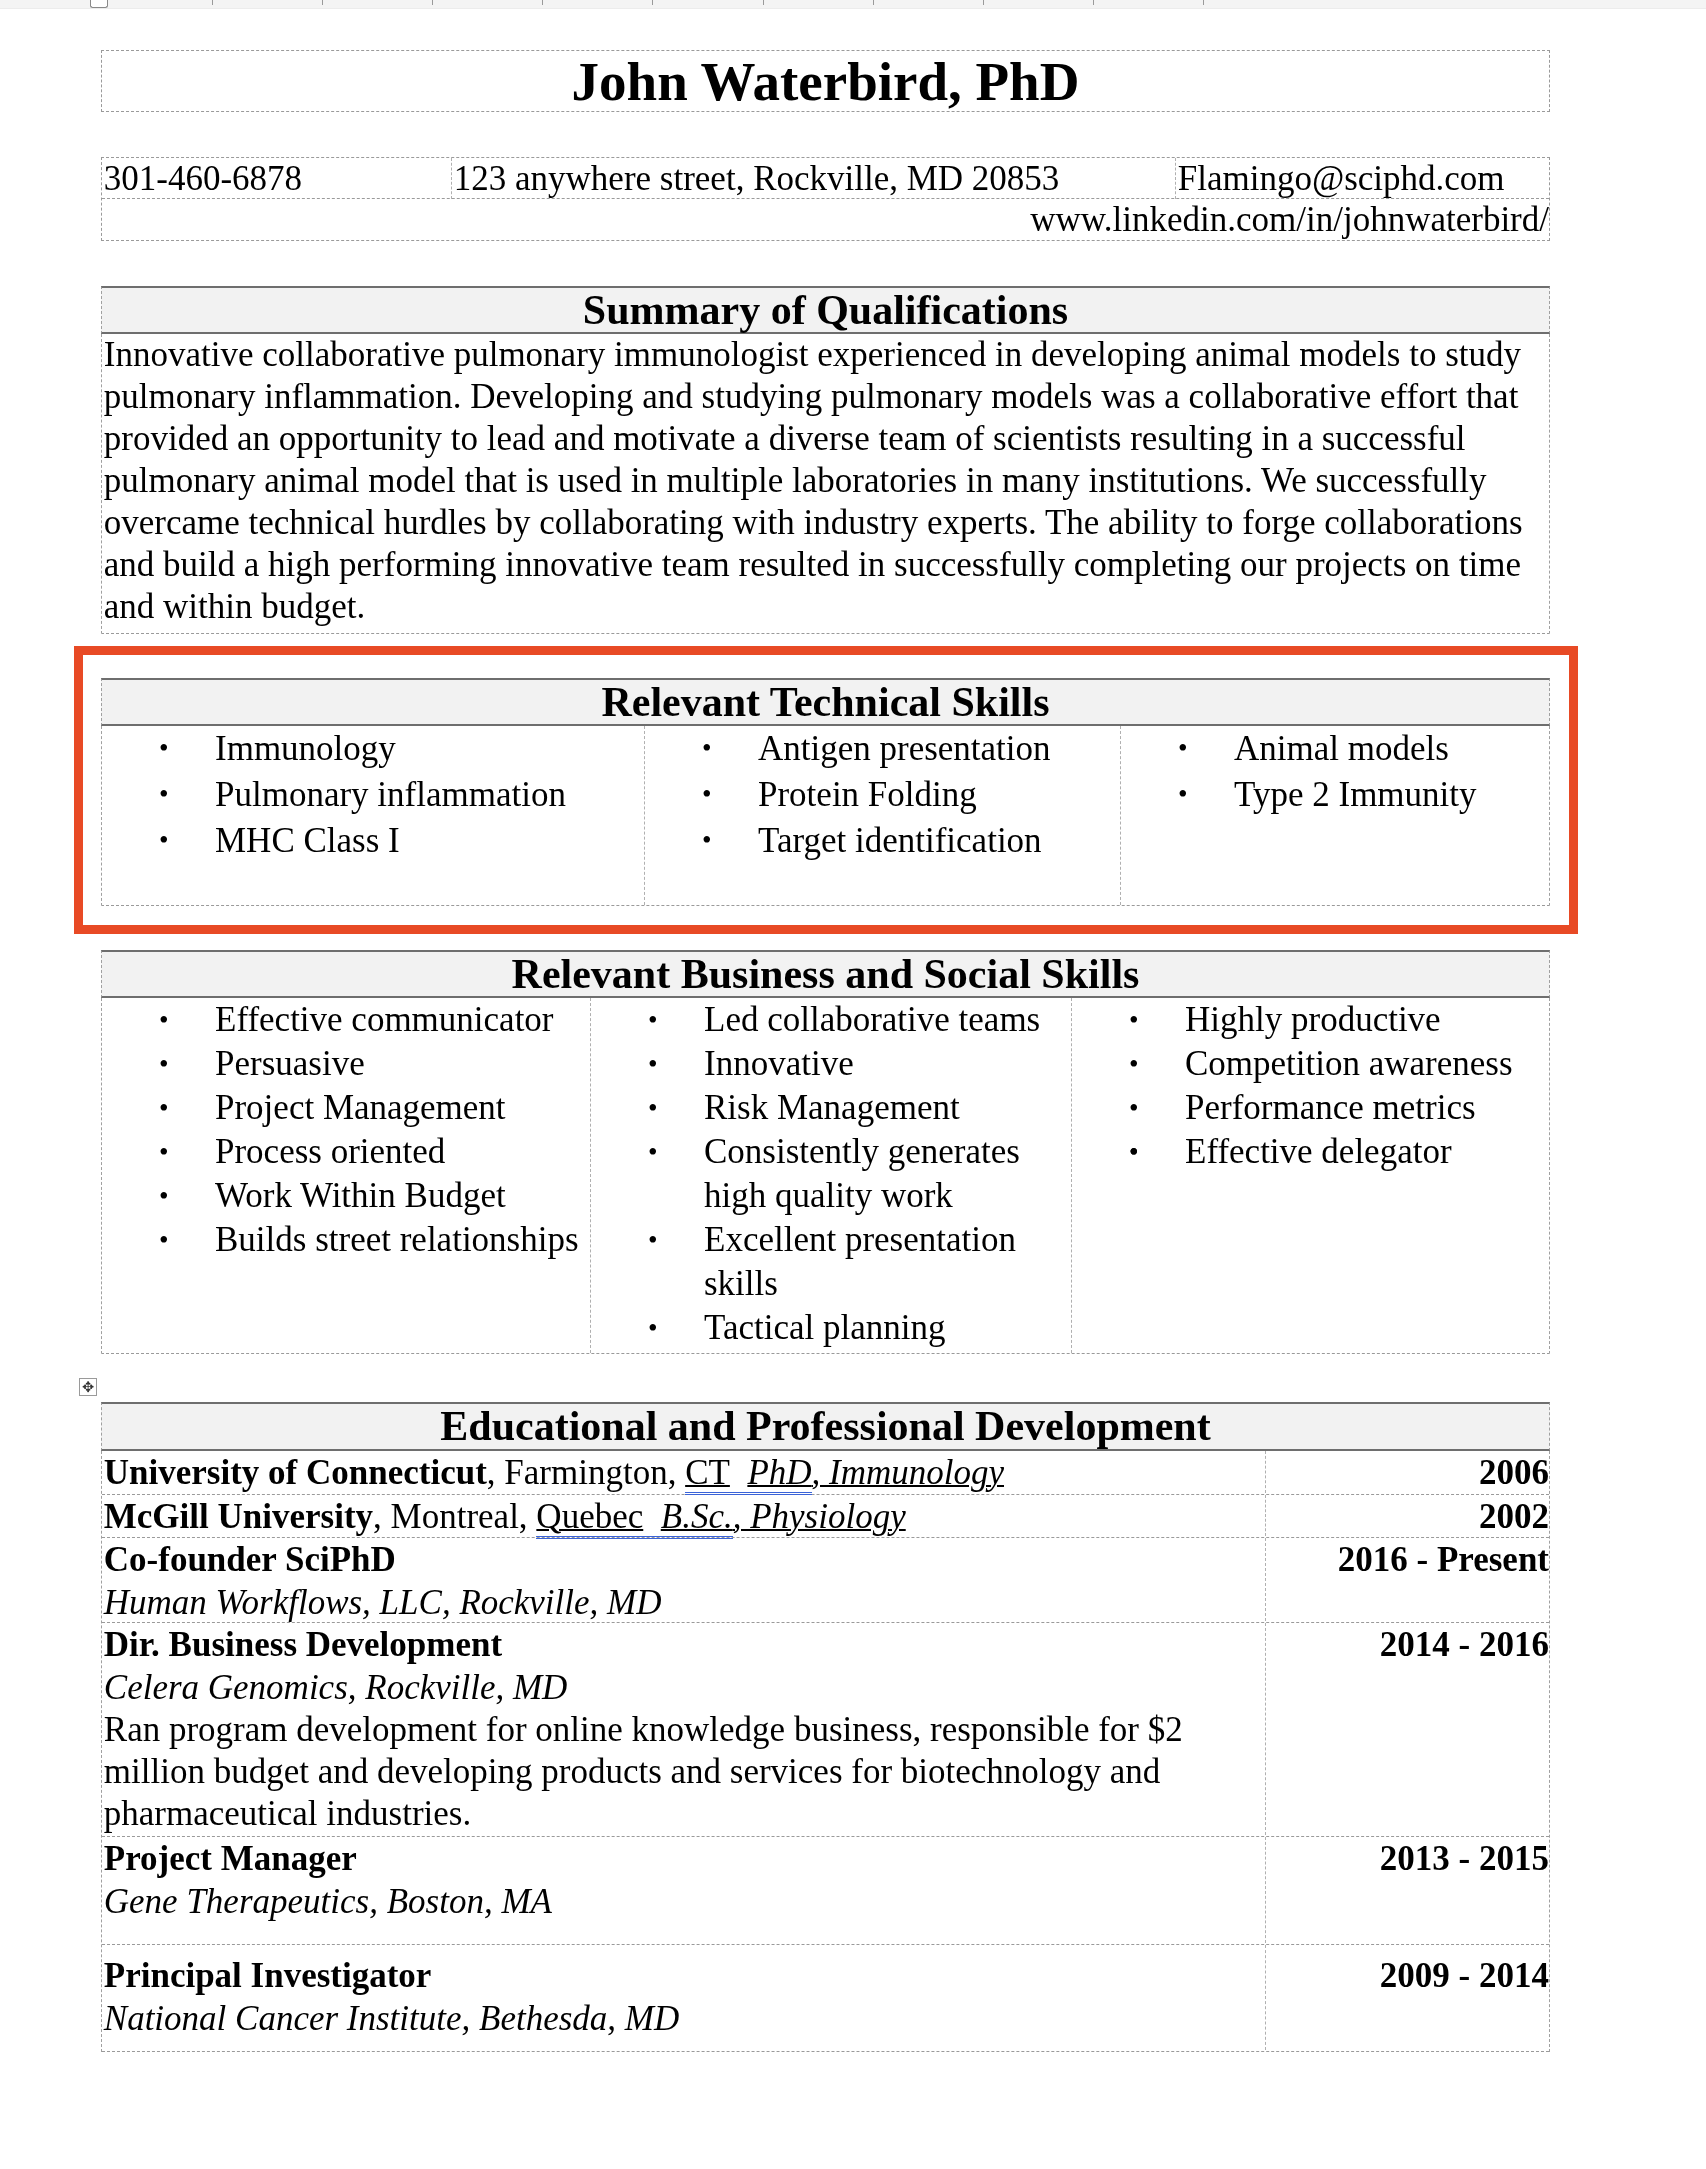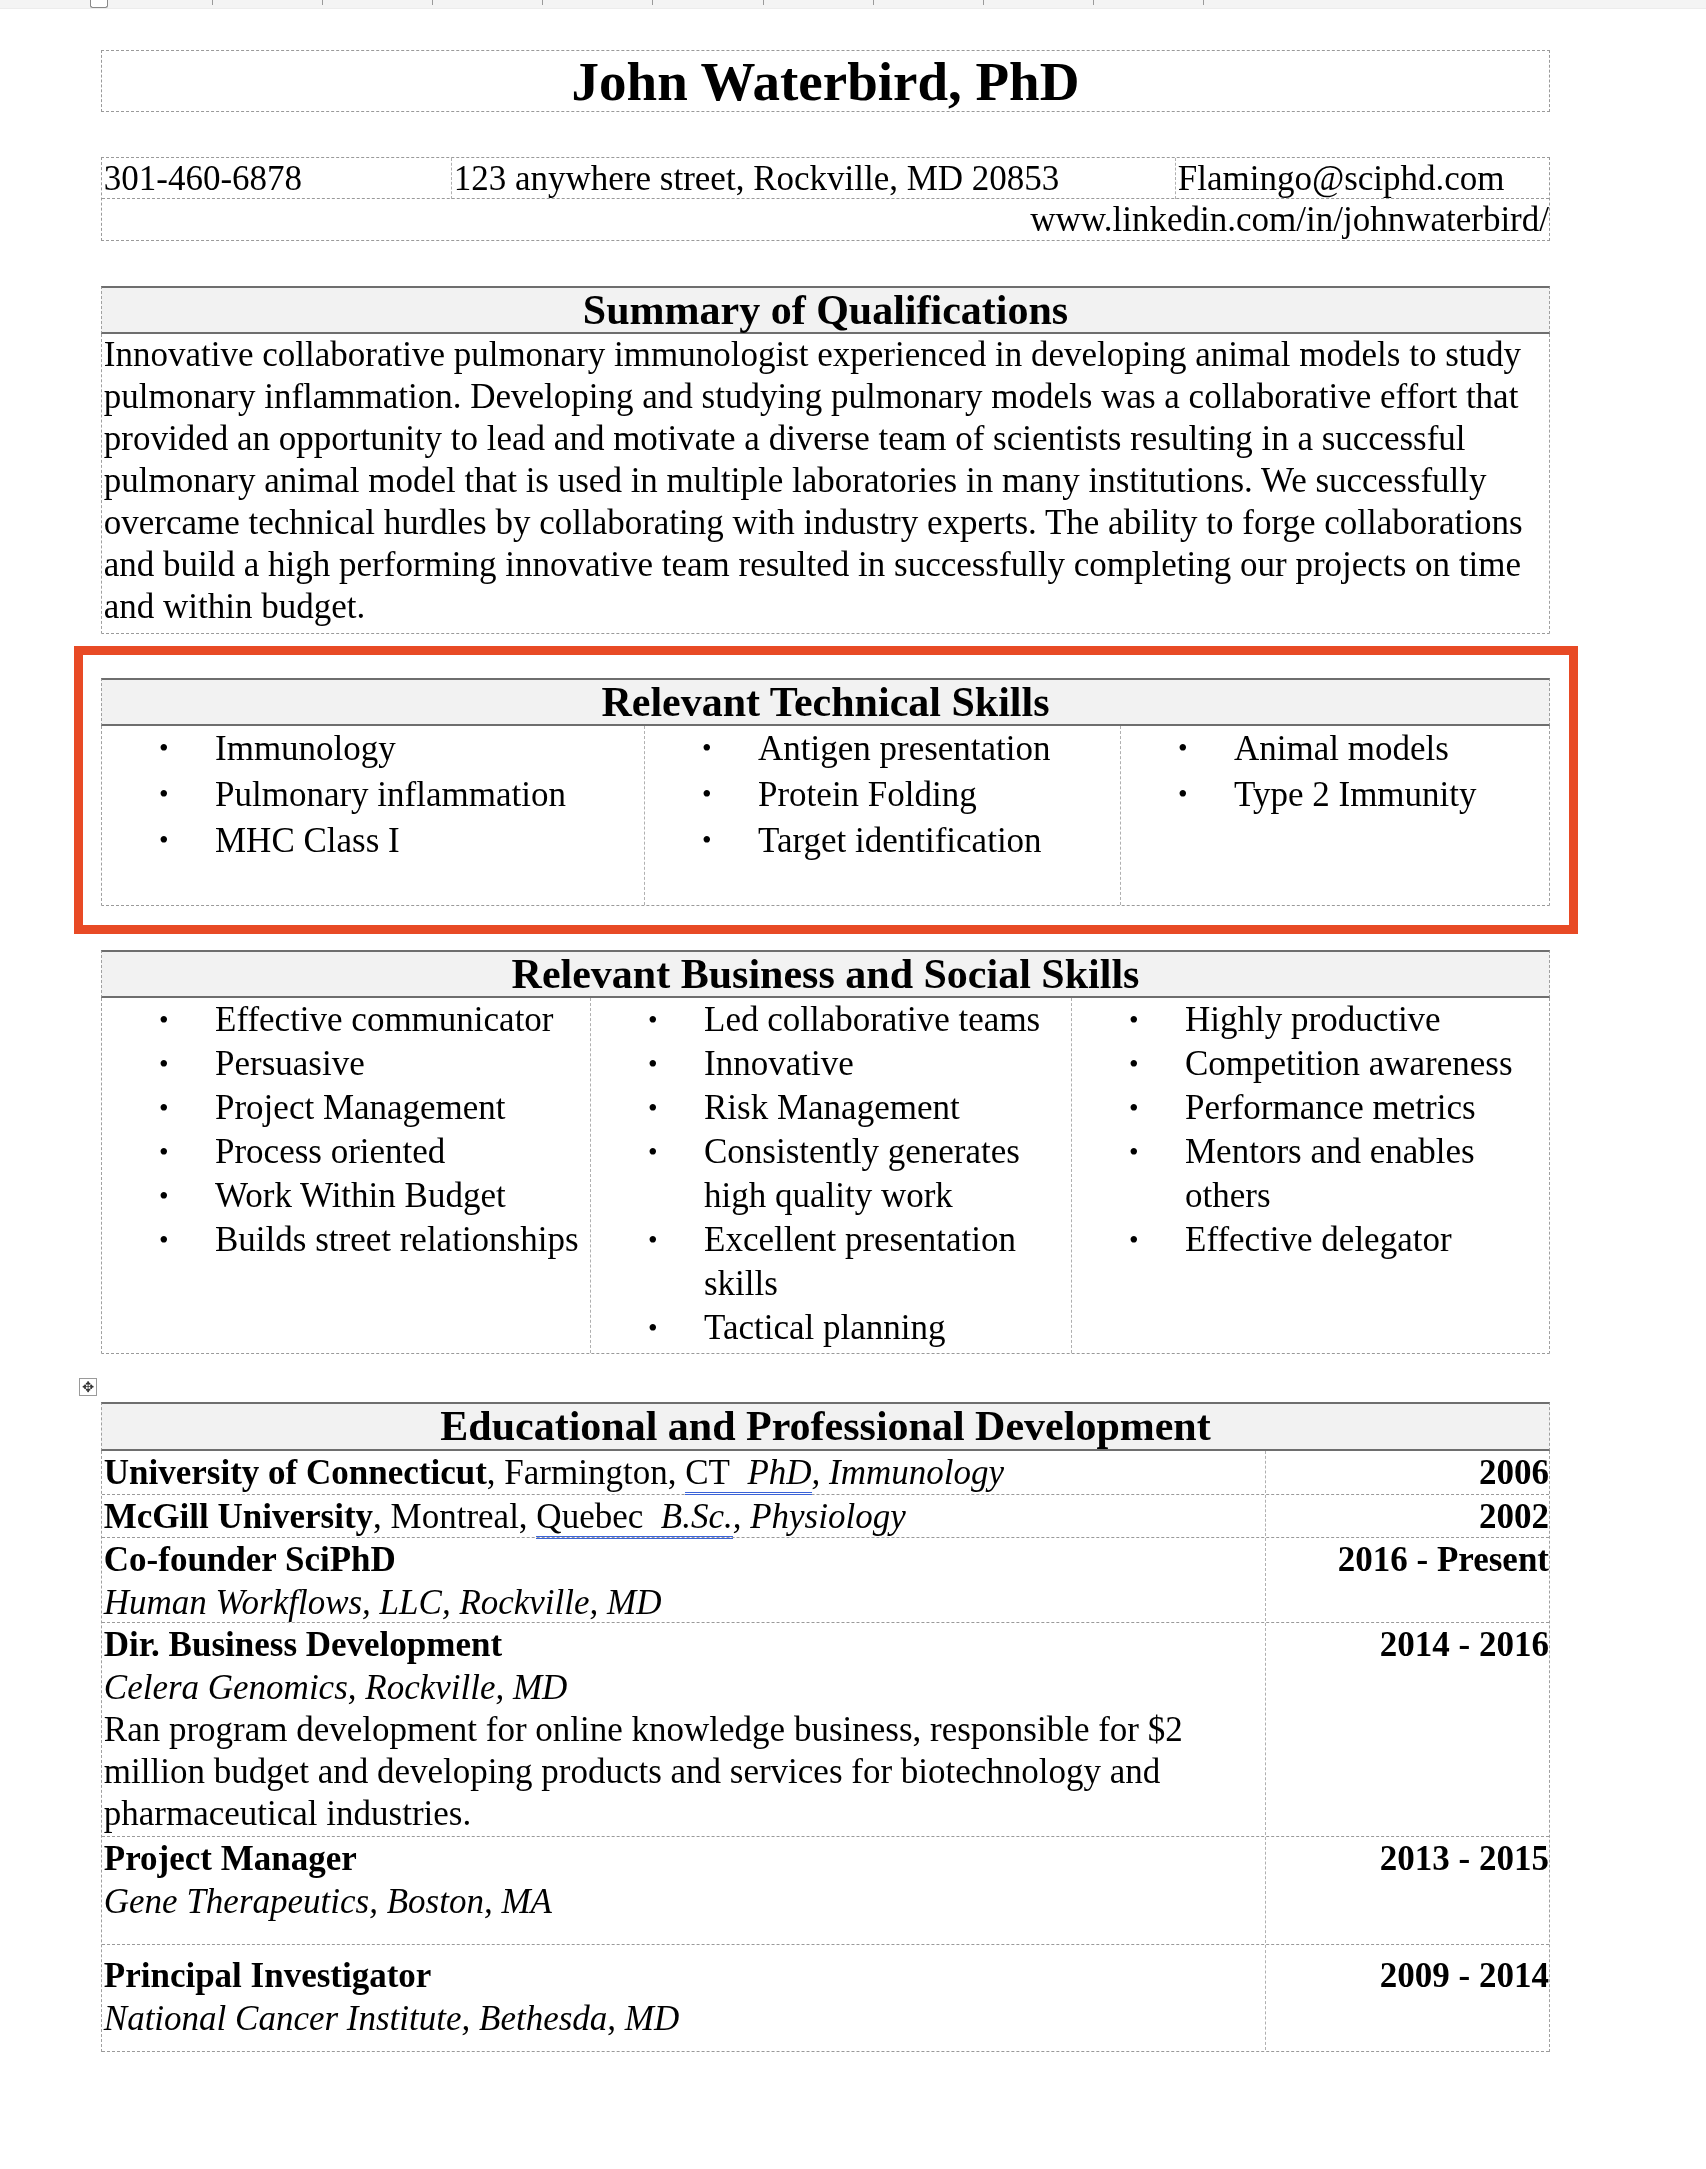--- a/index.html
+++ b/index.html
@@ -66,21 +66,21 @@
 
   
   .edu { top: 1402px; height: 651px; }
   .edu .sec-head { height: 49px; }
   .edu .rows { position: absolute; left: 0; right: 0; top: 49px; border-left: 0.9px dashed #a0a0a0; border-right: 0.9px dashed #a0a0a0; }
   .edu .erow { position: relative; border-bottom: 1.8px dashed #9a9a9a; }
   .edu .erow .left { width: 1164px; border-right: 0.9px dashed #b0b0b0; font-size: 35px; line-height: 43px; padding-left: 1.8px; }
   .edu .erow .right { position: absolute; right: 0; top: 0; font-size: 35px; line-height: 43px; font-weight: bold; text-align: right; white-space: nowrap; }
   .edu .b { font-weight: bold; }
   .edu .i { font-style: italic; }
-  .edu .ul { text-decoration-thickness: 1.8px; }
+  .edu .ul { text-decoration: underline; text-decoration-thickness: 1.8px; }
   .edu .gram { border-bottom: 3.7px double #3a63d8; }
 </style>
 </head>
 <body>
 
 <div class="ruler">
   <div class="marker"></div>
   <div id="ruler-ticks">
       <div class="tick" style="left: 212px;"></div>
       <div class="tick" style="left: 322px;"></div>
@@ -161,21 +161,21 @@
           <li><span class="bullet">•</span><span>Consistently generates high quality work</span></li>
           <li><span class="bullet">•</span><span>Excellent presentation skills</span></li>
           <li><span class="bullet">•</span><span>Tactical planning</span></li>
         </ul>
       </div>
     <div class="col col3">
         <ul>
           <li><span class="bullet">•</span><span>Highly productive</span></li>
           <li><span class="bullet">•</span><span>Competition awareness</span></li>
           <li><span class="bullet">•</span><span>Performance metrics</span></li>
-          <li><span class="bullet">•</span><span>Mentors and enables others</span></li>
+          <li><span class="bullet">•</span></li>
           <li><span class="bullet">•</span><span>Effective delegator</span></li>
         </ul>
       </div>
   </div>
 </div>
 
 <div class="move-handle">✥</div>
 
 <div class="block edu">
   <div class="sec-head">Educational and Professional Development</div>

